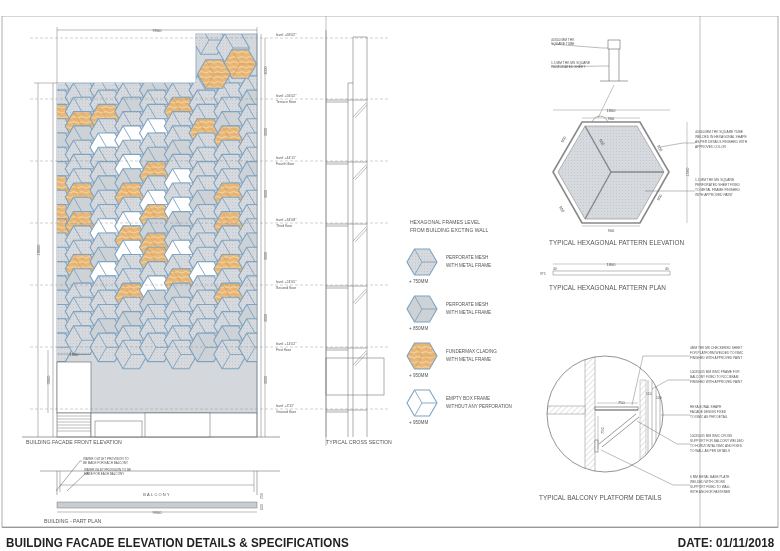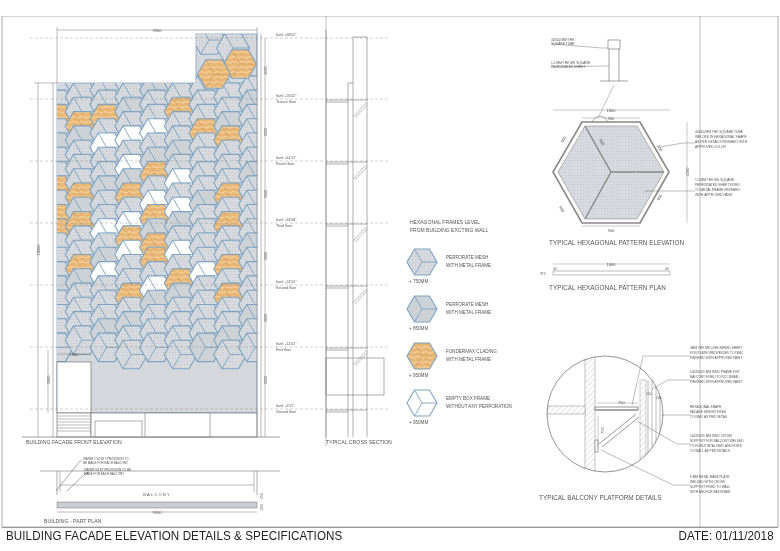--- a/index.html
+++ b/index.html
@@ -1,20 +1,20 @@
 <!DOCTYPE html>
 <html><head>
 <meta charset="utf-8">
 <style>
   html,body{margin:0;padding:0;background:#fff;}
   body{width:780px;height:551px;position:relative;overflow:hidden;font-family:"Liberation Sans",sans-serif;}
   .sheet{position:absolute;left:0;top:16px;width:780px;height:535px;}
   svg{position:absolute;left:0;top:0;}
   .t{font-family:"Liberation Sans",sans-serif;fill:#555;}
-  .title-bar{position:absolute;left:2px;top:527px;width:776px;height:22px;border-top:1px solid #999;display:flex;justify-content:space-between;align-items:flex-start;}
+  .title-bar{position:absolute;left:2px;top:527px;width:776px;height:22px;border-top:1px solid #999;display:flex;justify-content:space-between;align-items:flex-end;font-weight:bold;}
   .title-bar span{font-family:"Liberation Sans",sans-serif;font-size:13.5px;color:#222;letter-spacing:0.1px;transform:scaleX(0.86);transform-origin:left center;white-space:nowrap;}
   .title-bar .date{transform-origin:right center;margin-right:4px;}
   .title-bar .ttl{margin-left:4px;}
 </style>
 </head>
 <body>
 
 <div class="sheet">
 <svg id="drawing" width="780" height="535" viewBox="0 16 780 535">
   <defs>

